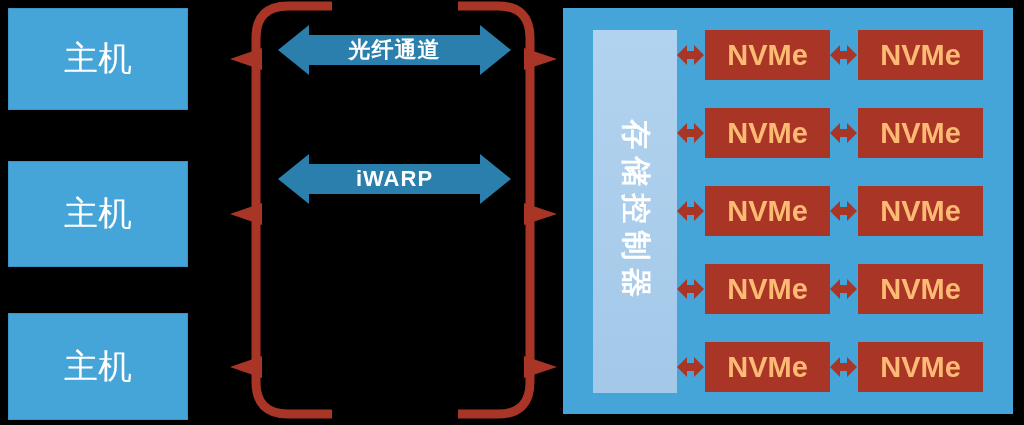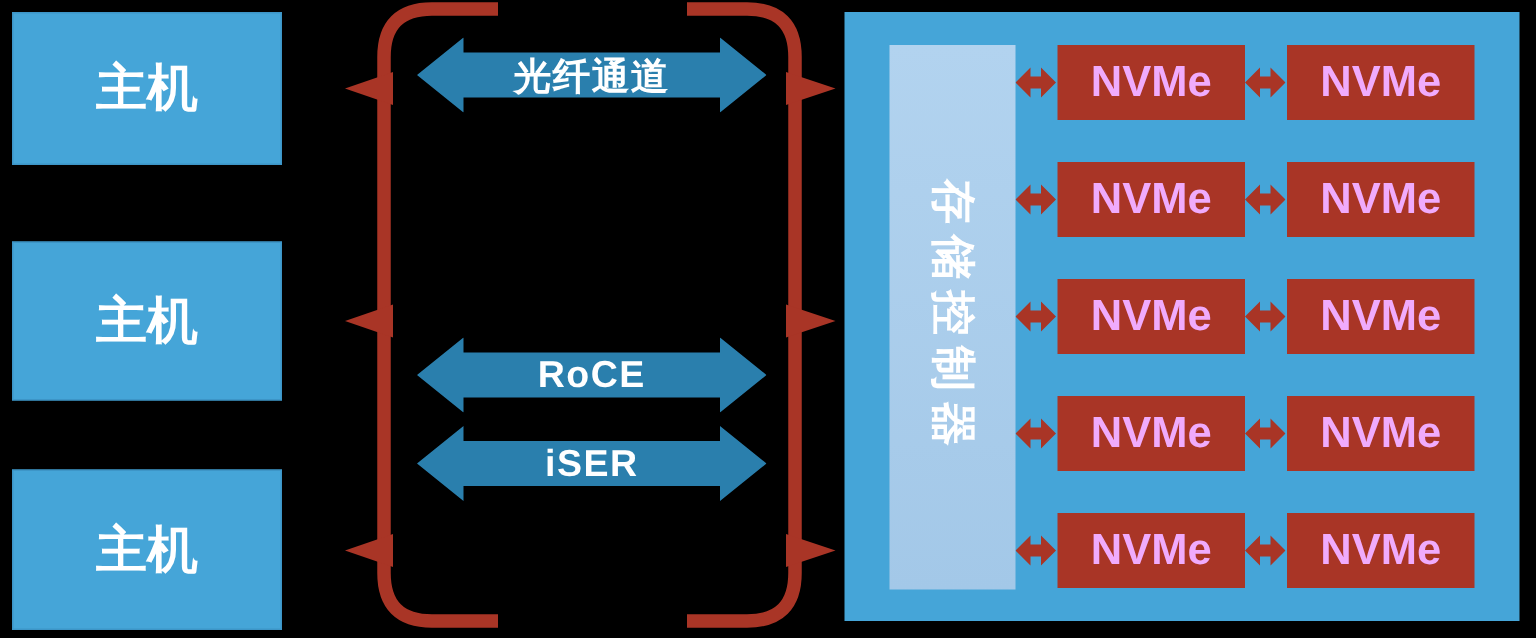--- a/index.html
+++ b/index.html
@@ -18,21 +18,21 @@
     position: absolute;
     left: 8px;
     width: 180px;
     background: #45a5d8;
     border: 1px solid #3d95c7;
     display: flex;
     align-items: center;
     justify-content: center;
     color: #fff;
     font-size: 34px;
-    font-weight: bold;
+    font-weight: normal;
   }
   .host-1 { top: 8px;   height: 102px; }
   .host-2 { top: 161px; height: 106px; }
   .host-3 { top: 313px; height: 107px; }
 
   
   .brace-layer {
     position: absolute;
     left: 0; top: 0;
     width: 1024px; height: 425px;
@@ -47,21 +47,21 @@
     height: 50px;
   }
   .transport-arrow svg { position: absolute; left: 0; top: 0; }
   .transport-arrow .arrow-label {
     position: absolute;
     left: 0; top: 0; right: 0; bottom: 0;
     display: flex;
     align-items: center;
     justify-content: center;
     color: #fff;
-    font-size: 25px;
+    font-size: 22px;
     font-weight: bold;
     letter-spacing: 1px;
   }
   .ta-1 { top: 25px; }
   .ta-2 { top: 88px; }
   .ta-3 { top: 154px; }
   .ta-4 { top: 225px; }
   .ta-5 { top: 284px; }
   .ta-6 { top: 348px; }
 
@@ -94,21 +94,21 @@
     letter-spacing: 7px;
   }
   .nvme-box {
     position: absolute;
     width: 125px;
     height: 50px;
     background: #a93526;
     display: flex;
     align-items: center;
     justify-content: center;
-    color: #f0abfc;
+    color: #fdba74;
     font-size: 29px;
     font-weight: bold;
   }
   .nvme-col-1 { left: 142px; }
   .nvme-col-2 { left: 295px; }
   .row-1 { top: 22px; }
   .row-2 { top: 100px; }
   .row-3 { top: 178px; }
   .row-4 { top: 256px; }
   .row-5 { top: 334px; }
@@ -155,31 +155,25 @@
     <polygon class="fill-red" points="524,203 557,214 524,225"></polygon>
     <polygon class="fill-red" points="524,356 557,367 524,378"></polygon>
   </svg>
 
   <div class="transport-arrow ta-1">
     <svg width="233" height="50" viewBox="0 0 233 50">
       <polygon class="fill-blue" points="0,25 31,0 31,10 202,10 202,0 233,25 202,50 202,40 31,40 31,50"></polygon>
     </svg>
     <span class="arrow-label">光纤通道</span>
   </div>
-  <div class="transport-arrow ta-4">
+  <div class="transport-arrow ta-3">
     <svg width="233" height="50" viewBox="0 0 233 50">
       <polygon class="fill-blue" points="0,25 31,0 31,10 202,10 202,0 233,25 202,50 202,40 31,40 31,50"></polygon>
     </svg>
-    <span class="arrow-label">RoCE</span>
-  </div>
-  <div class="transport-arrow ta-5">
-    <svg width="233" height="50" viewBox="0 0 233 50">
-      <polygon class="fill-blue" points="0,25 31,0 31,10 202,10 202,0 233,25 202,50 202,40 31,40 31,50"></polygon>
-    </svg>
-    <span class="arrow-label">iSER</span>
+    <span class="arrow-label">iWARP</span>
   </div>
 
   <div class="storage-box">
 
     <div class="controller-panel">
       <span class="controller-label">存储控制器</span>
     </div>
 
     <svg class="mini-arrow mini-col-1 mrow-1" viewBox="0 0 27 22">
         <polygon class="fill-red" points="0,11 10,1 10,7 17,7 17,1 27,11 17,21 17,15 10,15 10,21"></polygon>

